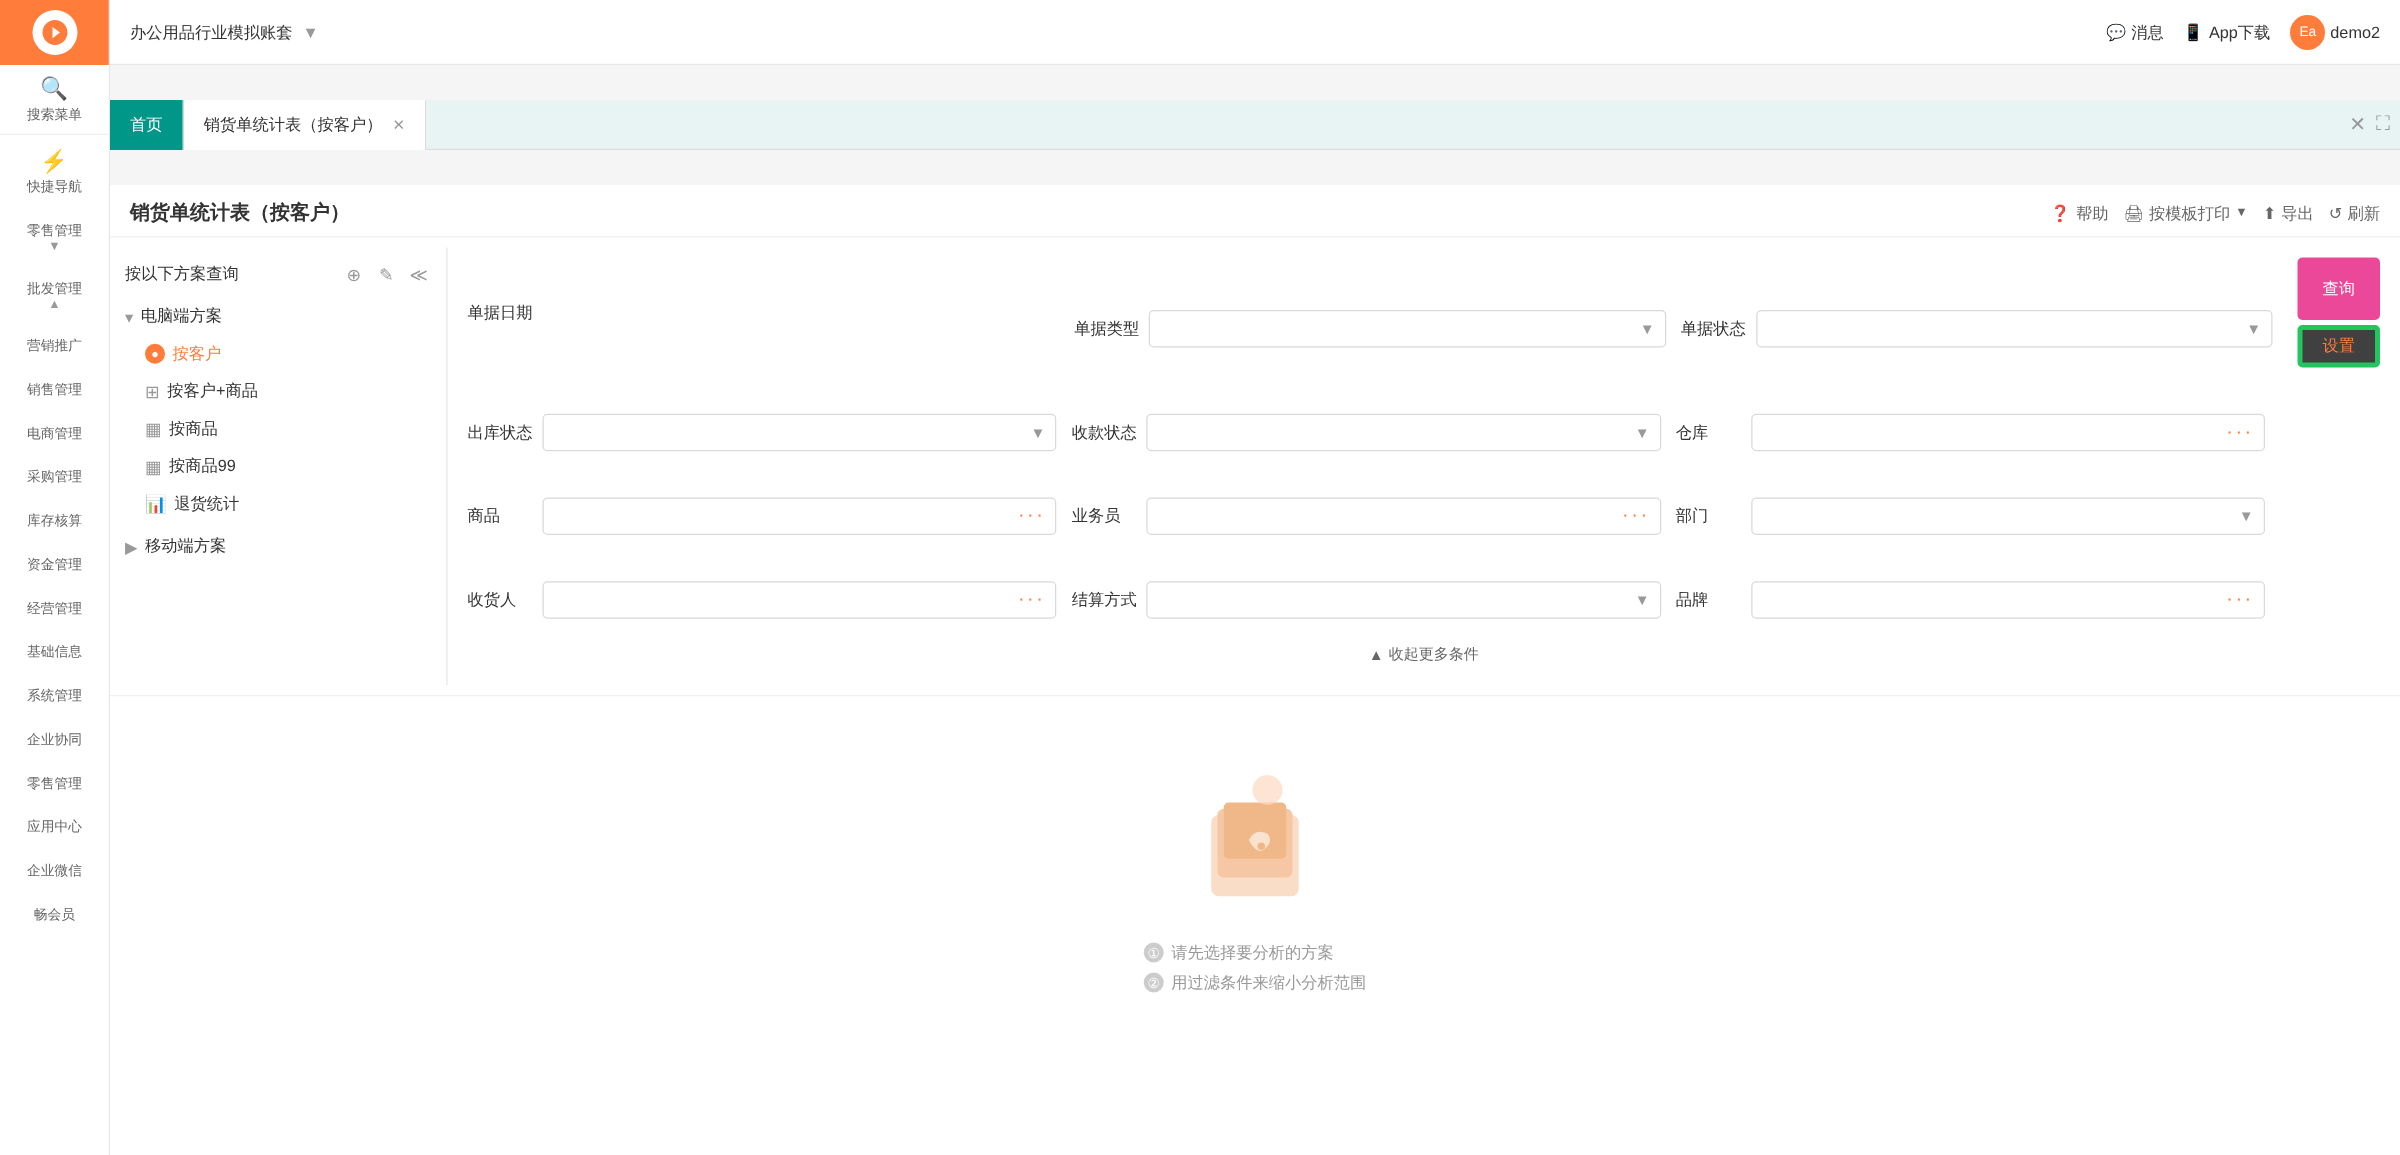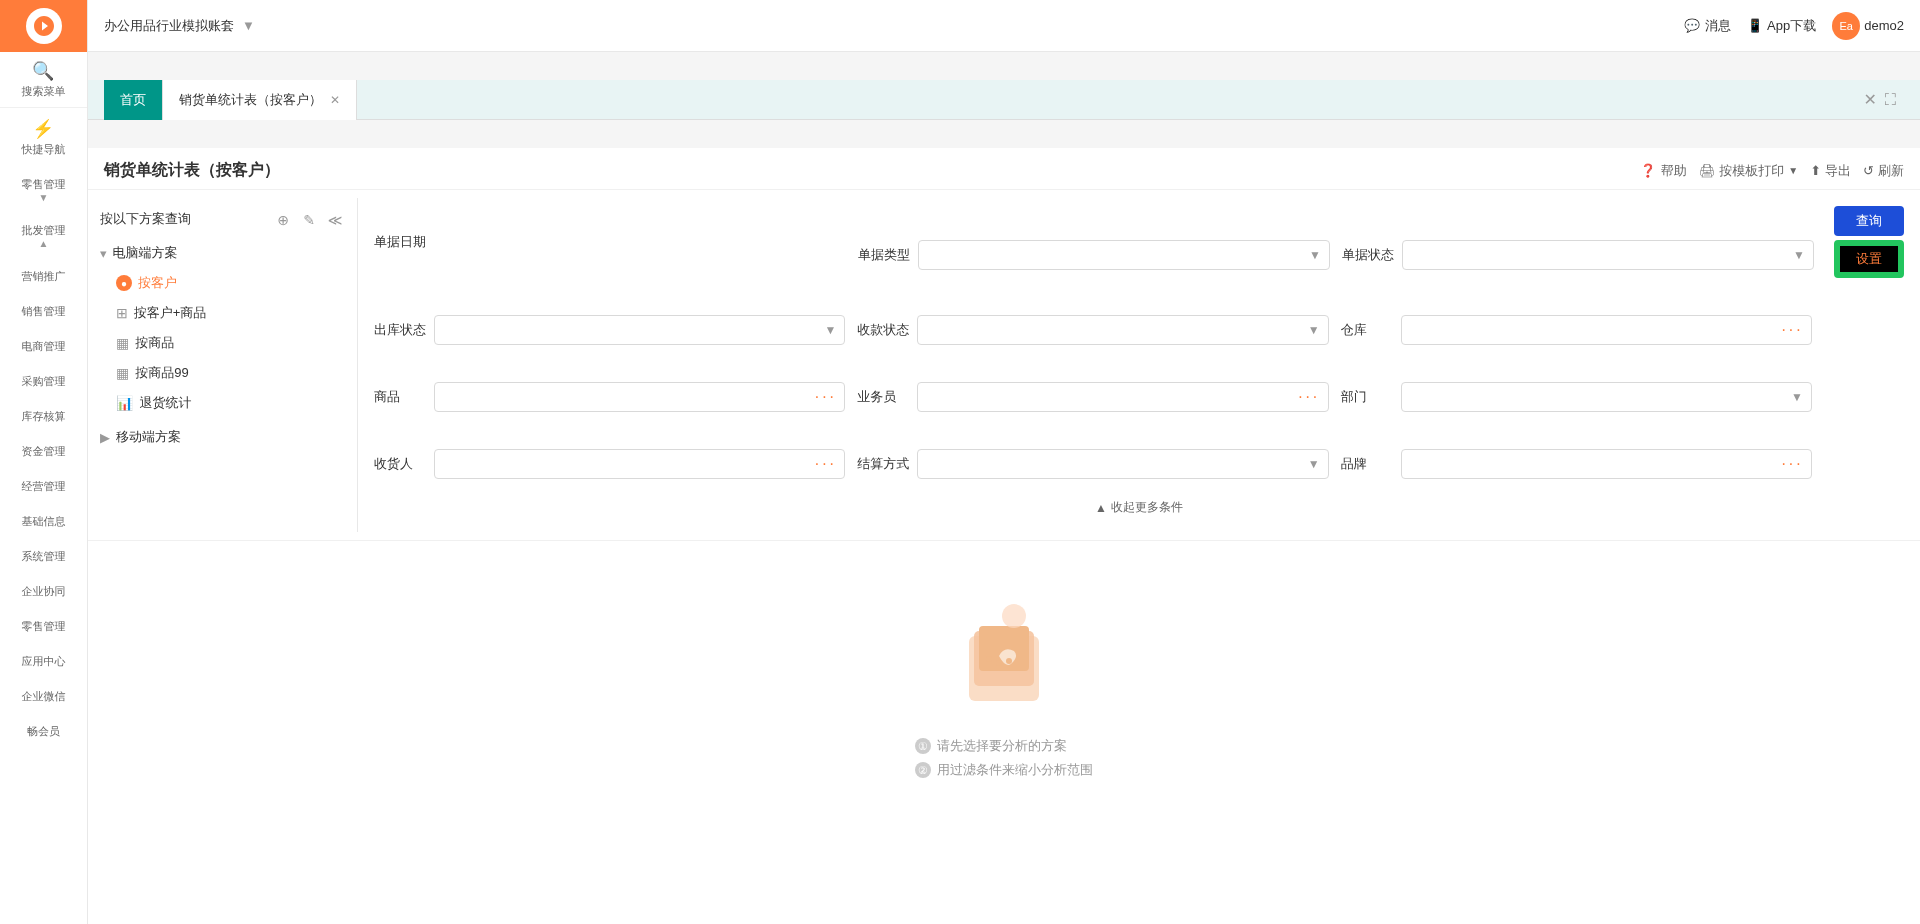--- a/index.html
+++ b/index.html
@@ -20,21 +20,21 @@
     .main { flex: 1; display: flex; flex-direction: column; overflow: hidden; gap: 28px; }
 
     
     .top-header { height: 52px; background: #fff; border-bottom: 1px solid #e8e8e8; display: flex; align-items: center; justify-content: space-between; padding: 0 16px; }
     .header-left { display: flex; align-items: center; gap: 8px; font-size: 13px; color: #333; }
     .header-right { display: flex; align-items: center; gap: 16px; font-size: 13px; color: #333; }
     .header-right-item { display: flex; align-items: center; gap: 4px; cursor: pointer; }
     .avatar { width: 28px; height: 28px; border-radius: 50%; background: #ff7c3a; display: flex; align-items: center; justify-content: center; color: #fff; font-size: 11px; overflow: hidden; }
 
     
-    .tabs-bar { height: 40px; background: #e8f4f4; display: flex; align-items: center; padding: 0 16px; border-bottom: 1px solid #ddd; }
+    .tabs-bar { height: 40px; background: #e8f4f4; display: flex; align-items: center; padding: 0 0; border-bottom: 1px solid #ddd; }
     .tab { height: 40px; display: flex; align-items: center; padding: 0 16px; cursor: pointer; font-size: 13px; color: #333; border-right: 1px solid #ddd; position: relative; }
     .tab.active { background: #fff; color: #333; }
     .tab-home { background: #009688; color: #fff; font-size: 13px; }
     .tab-close { margin-left: 8px; font-size: 12px; color: #999; cursor: pointer; }
     .tabs-right { margin-left: auto; display: flex; align-items: center; padding-right: 8px; gap: 8px; }
 
     
     .page-content { flex: 1; background: #fff; overflow-y: auto; }
 
     
@@ -72,22 +72,22 @@
     .filter-input .dots { color: #ff7c3a; font-size: 16px; letter-spacing: 2px; }
 
     .date-filter { display: flex; align-items: center; flex: 1; }
     .date-label { color: #333; font-size: 13px; white-space: nowrap; margin-right: 8px; min-width: 52px; }
     .date-pills { display: flex; gap: 4px; align-items: center; }
     .date-pill { padding: 2px 8px; border-radius: 3px; font-size: 12px; cursor: pointer; border: 1px solid transparent; color: #666; }
     .date-pill.active { background: #ff7c3a; color: #fff; border-color: #ff7c3a; }
     .date-range { font-size: 12px; color: #999; margin-left: 8px; }
 
     .query-buttons { display: flex; flex-direction: column; gap: 4px; margin-left: 8px; flex-shrink: 0; }
-    .btn-query { background: #1d4ed8; color: #fff; border: none; border-radius: 4px; padding: 6px 16px; font-size: 13px; cursor: pointer; }
-    .btn-settings { background: #000000; color: #ff7c3a; border: 6px solid #22c55e; border-radius: 4px; padding: 4px 16px; font-size: 13px; cursor: pointer; }
+    .btn-query { background: #ec4899; color: #fff; border: none; border-radius: 4px; padding: 16px 16px; font-size: 13px; cursor: pointer; }
+    .btn-settings { background: #404040; color: #ff7c3a; border: 4px solid #22c55e; border-radius: 4px; padding: 4px 16px; font-size: 13px; cursor: pointer; }
 
     
     .collapse-bar { text-align: center; padding: 8px; }
     .collapse-btn { display: inline-flex; align-items: center; gap: 4px; color: #666; font-size: 12px; cursor: pointer; }
 
     
     .empty-state { display: flex; flex-direction: column; align-items: center; justify-content: center; padding: 60px 20px; color: #999; }
     .empty-tips { list-style: none; }
     .empty-tips li { margin-bottom: 6px; display: flex; align-items: center; gap: 6px; font-size: 13px; color: #999; }
     .tip-num { width: 16px; height: 16px; border-radius: 50%; background: #ccc; color: #fff; font-size: 11px; display: flex; align-items: center; justify-content: center; flex-shrink: 0; }

